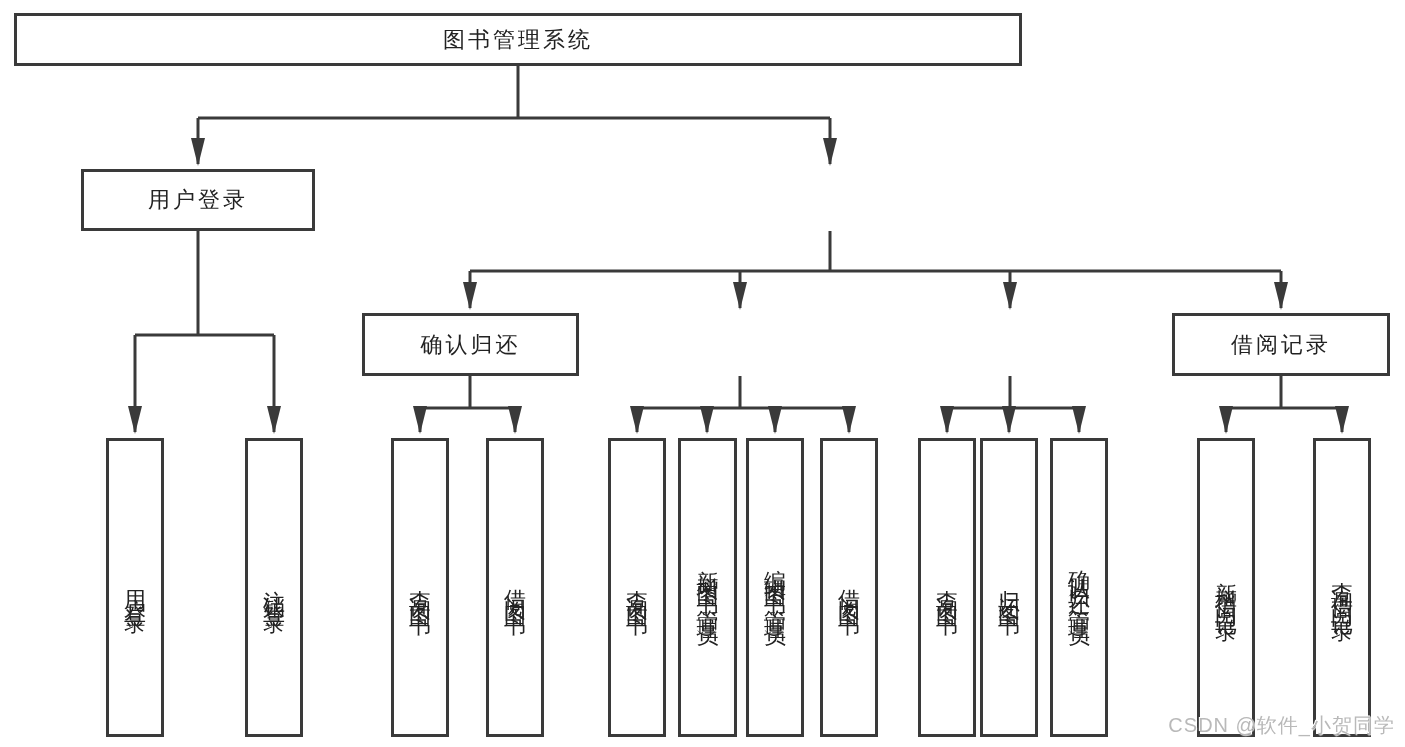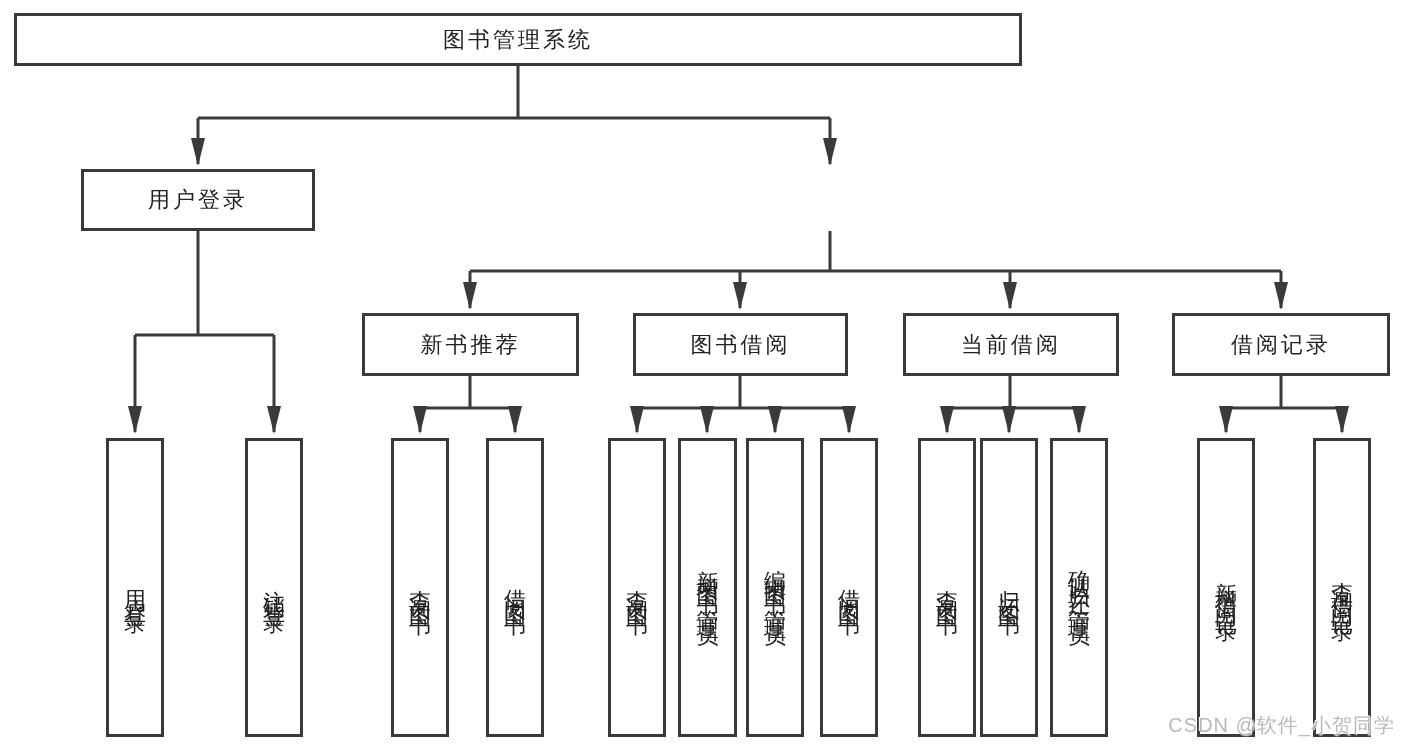--- a/index.html
+++ b/index.html
@@ -93,23 +93,21 @@
 
     <path d="M1281 376 V408 M1226 408 H1342"></path>
     <path d="M1226 408 V432" marker-end="url(#arw)"></path>
     <path d="M1342 408 V432" marker-end="url(#arw)"></path>
   </svg>
 
   <div class="box" style="left:14px;top:13px;width:1008px;height:53px;">图书管理系统</div>
 
   <div class="box" style="left:81px;top:169px;width:234px;height:62px;">用户登录</div>
 
-  <div class="box" style="left:362px;top:313px;width:217px;height:63px;">新书推荐</div>
-  <div class="box" style="left:633px;top:313px;width:215px;height:63px;">图书借阅</div>
-  <div class="box" style="left:903px;top:313px;width:216px;height:63px;">当前借阅</div>
+  <div class="box" style="left:362px;top:313px;width:217px;height:63px;">确认归还</div>
   <div class="box" style="left:1172px;top:313px;width:218px;height:63px;">借阅记录</div>
 
   <div class="box vbox" style="left:106px;top:438px;width:58px;height:299px;">用户登录</div>
   <div class="box vbox" style="left:245px;top:438px;width:58px;height:299px;">注销登录</div>
 
   <div class="box vbox" style="left:391px;top:438px;width:58px;height:299px;">查询图书</div>
   <div class="box vbox" style="left:486px;top:438px;width:58px;height:299px;">借阅图书</div>
 
   <div class="box vbox" style="left:608px;top:438px;width:58px;height:299px;">查询图书</div>
   <div class="box vbox" style="left:678px;top:438px;width:59px;height:299px;">新增图书（管理员）</div>

